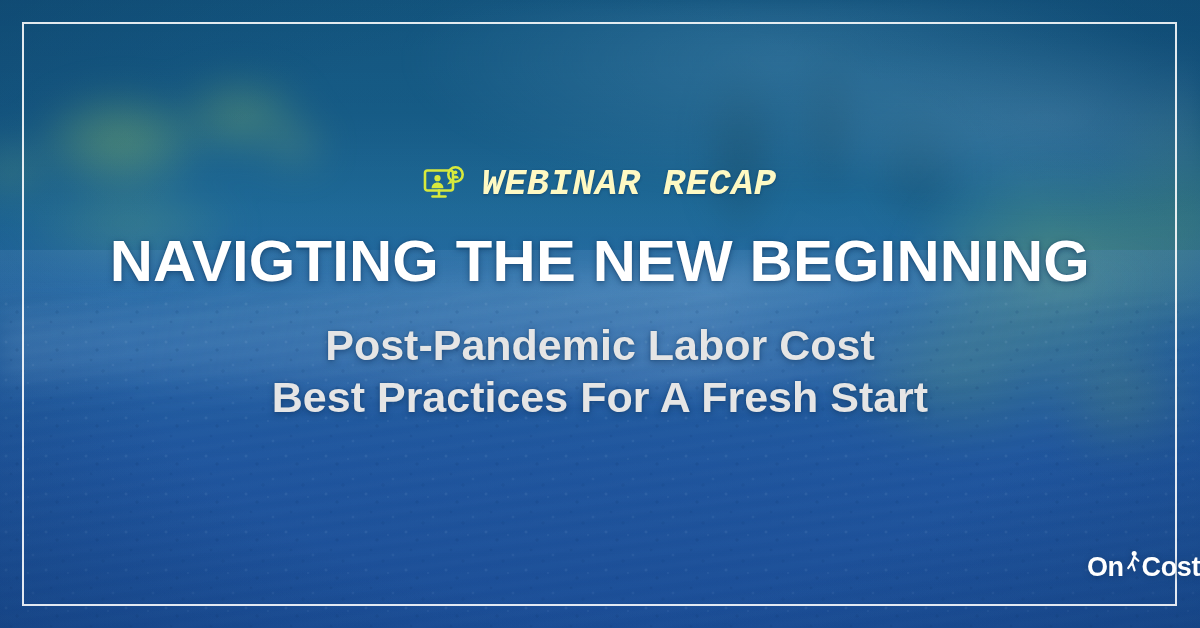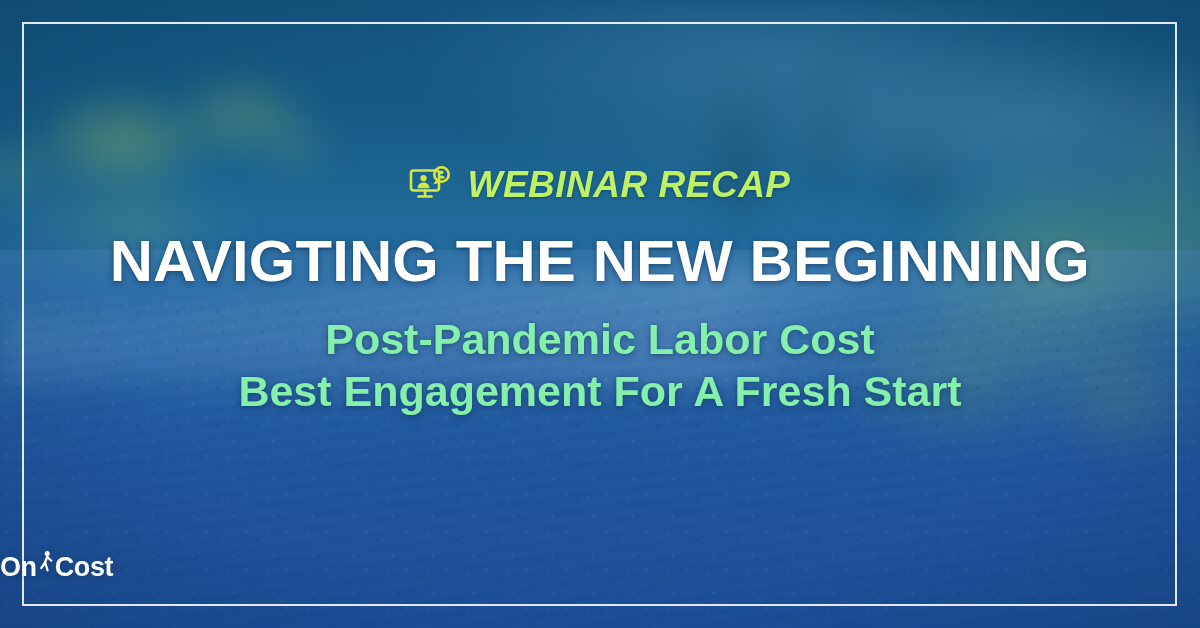--- a/index.html
+++ b/index.html
@@ -181,64 +181,64 @@
     display:flex;
     align-items:center;
     gap:16px;
     height:52px;
   }
   .eyebrow-icon{
     width:42px; height:38px;
     display:block;
   }
   .eyebrow-text{
-    font-family:Liberation Sans, sans-serif;
+    font-family:Liberation Mono, monospace;
     font-size:37px;
     font-weight:700;
     font-style:italic;
     letter-spacing:.5px;
-    color:#bef264;
+    color:#fef9c3;
     line-height:1;
     text-shadow:0 1px 3px rgba(8,40,70,.45);
     white-space:nowrap;
   }
 
   .headline{
     margin-top:21px;
     font-family:"Liberation Sans Narrow","Liberation Sans", sans-serif;
     font-size:58px;
     font-weight:700;
     letter-spacing:.2px;
     color:#ffffff;
     line-height:1.03;
     white-space:nowrap;
     text-shadow:0 2px 6px rgba(10,45,85,.55), 0 0 2px rgba(10,45,85,.35);
     transform:scaleX(1.03);
     transform-origin:center;
   }
 
   .subhead{
-    margin-top:22px;
+    margin-top:28px;
     font-family:"Liberation Sans Narrow","Liberation Sans", sans-serif;
     font-size:43px;
     font-weight:700;
-    color:#86efac;
+    color:#e5e5e5;
     line-height:1.21;
     text-align:center;
     text-shadow:0 2px 6px rgba(10,45,85,.50), 0 0 2px rgba(10,45,85,.30);
     max-width:1000px;
   }
   .subhead .l{ display:block; white-space:nowrap; }
 
   .logo{
     position:absolute;
     left:0; right:0;
     top:548px;
     display:flex;
-    justify-content:flex-start;
+    justify-content:flex-end;
     align-items:center;
   }
   .logo-inner{
     display:flex;
     align-items:baseline;
     gap:0px;
     filter:drop-shadow(0 1px 3px rgba(8,40,80,.45));
   }
   .logo-on, .logo-shift{
     font-family:"Liberation Sans", sans-serif;
@@ -296,21 +296,21 @@
           <path d="M29.2 13.6 c0-2 1.5-3.2 3.3-3.2 c1.8 0 3.3 1.2 3.3 3.2 z" fill="#d7e93c"></path>
         </svg>
       </span>
       <span class="eyebrow-text">WEBINAR RECAP</span>
     </div>
 
     <h1 class="headline">NAVIGTING THE NEW BEGINNING</h1>
 
     <div class="subhead">
       <span class="l">Post-Pandemic Labor Cost</span>
-      <span class="l">Best Engagement For A Fresh Start</span>
+      <span class="l">Best Practices For A Fresh Start</span>
     </div>
   </div>
 
   <div class="logo">
     <div class="logo-inner">
       <span class="logo-on">On</span>
       <span class="logo-mark-wrap">
         <svg class="logo-mark" viewBox="0 0 16 30" fill="none" aria-hidden="true">
           <circle cx="9.2" cy="5.4" r="2.5" fill="#ffffff"></circle>
           <path d="M9.4 8.4 L6.2 16.6" stroke="#ffffff" stroke-width="2.4" stroke-linecap="round"></path>

